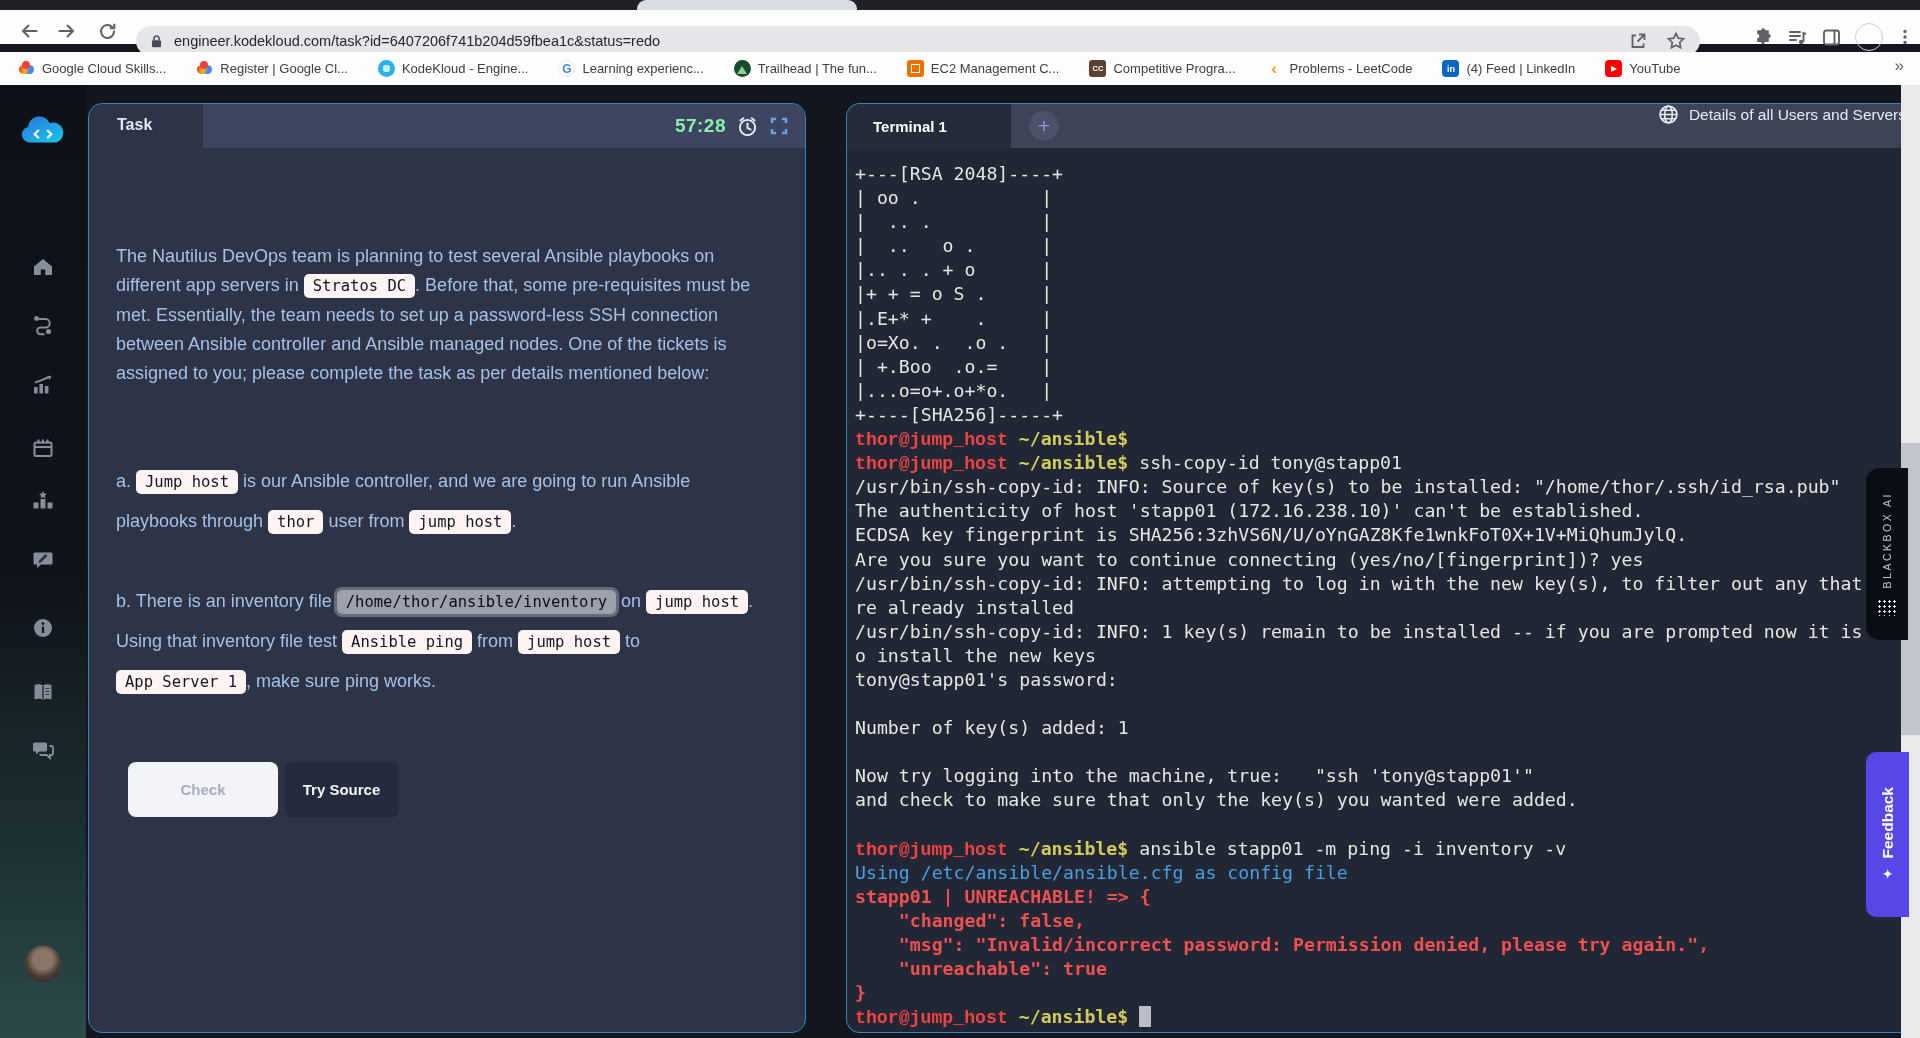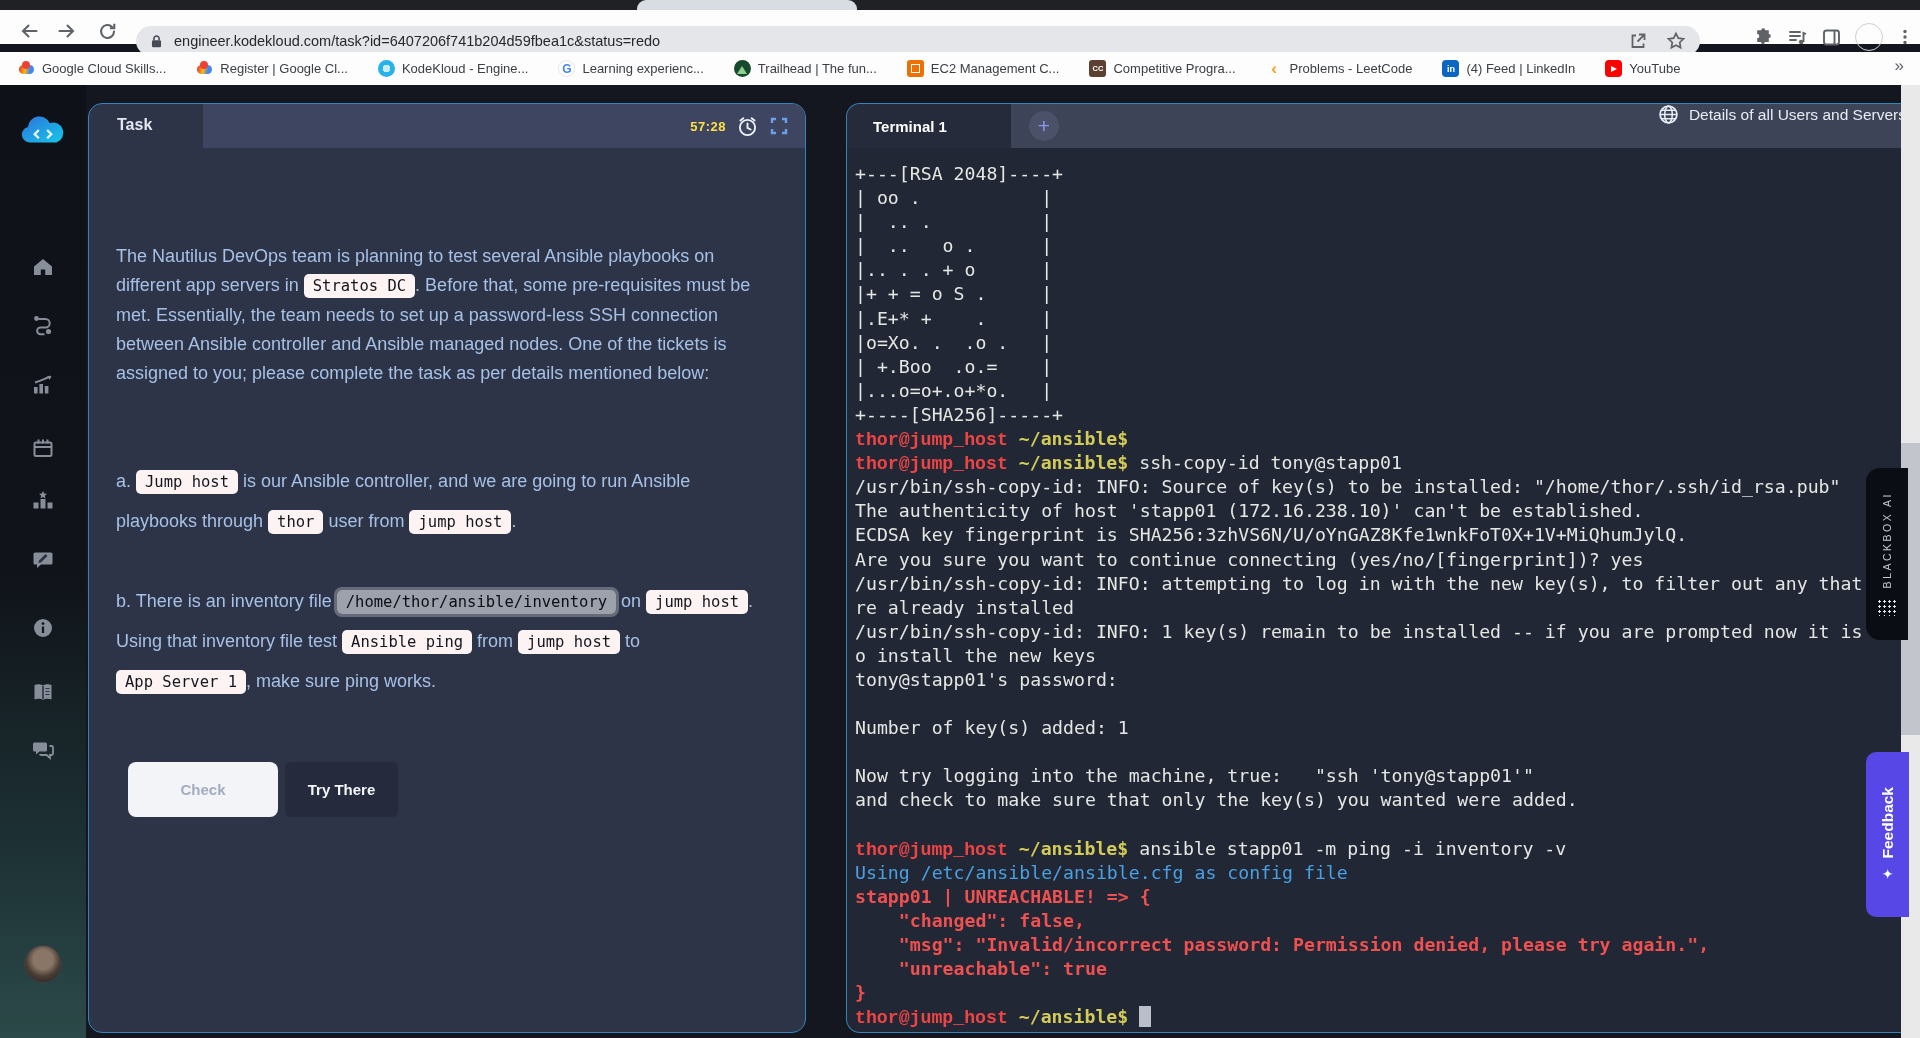--- a/index.html
+++ b/index.html
@@ -42,21 +42,21 @@
   
   .sidebar { left:0; top:85px; width:86px; height:953px; background:linear-gradient(180deg,#0e1117 0%,#10141a 52%,#1d3134 80%,#2c4a49 100%); }
   .side-icon { left:30px; width:26px; height:26px; display:flex; align-items:center; justify-content:center; }
   .side-avatar { left:24px; top:860px; width:38px; height:38px; border-radius:50%; background:radial-gradient(circle at 50% 38%, #8a7666 0 34%, #4a3f35 58%, #201c18 100%); border:1px solid #3a3f47; }
 
   
   .task-panel { left:88px; top:103px; width:718px; height:930px; background:#2e3447; border:1px solid #3584b5; border-radius:14px; overflow:hidden; }
   .task-strip { left:114px; right:0; top:0; height:44px; background:#3e4560; }
   .task-tab { left:28px; top:12px; font-size:16px; font-weight:700; color:#e2e6f0; }
   .task-timer { right:16px; top:0; height:44px; display:flex; align-items:center; gap:10px; }
-  .timer-text { font-size:13px; font-weight:700; color:#fde047; letter-spacing:0.5px; }
+  .timer-text { font-size:19px; font-weight:700; color:#86efac; letter-spacing:0.5px; }
   .task-text { color:#a6c0e6; font-size:18px; }
   .t-intro { left:27px; top:138px; width:652px; line-height:29px; }
   .t-item { line-height:39px; width:660px; left:27px; }
   .chip { font-family:"DejaVu Sans Mono", monospace; font-size:15.5px; background:#fdf3f2; color:#14161f; padding:3px 9px; border-radius:5px; white-space:nowrap;text-align:center; }
   .chip-sel { background:#9da1ab; color:#0c0e16; box-shadow:0 0 0 3px rgba(150,153,162,.55); }
   .btn { position:absolute; display:flex; align-items:center; justify-content:center; font-size:15px; font-weight:700; border:none; cursor:pointer; }
   .btn-check { left:39px; top:658px; width:150px; height:55px; background:#f2f4f7; color:#a2adc0; border-radius:8px; }
   .btn-try { left:196px; top:658px; width:113px; height:55px; background:#252b3c; color:#f4f6fa; border-radius:6px; }
 
   
@@ -290,21 +290,21 @@
     <svg width="20" height="20" viewBox="0 0 20 20">
         <path d="M3 7 V3 H7 M13 3 H17 V7 M17 13 V17 H13 M7 17 H3 V13" stroke="#6f9fe8" stroke-width="2.4" fill="none"></path>
       </svg>
   </div>
 
   <div class="abs task-text t-intro"><span>The Nautilus DevOps team is planning to test several Ansible playbooks on different app servers in </span><span class="chip">Stratos DC</span><span>. Before that, some pre-requisites must be met. Essentially, the team needs to set up a password-less SSH connection between Ansible controller and Ansible managed nodes. One of the tickets is assigned to you; please complete the task as per details mentioned below:</span></div>
   <div class="abs task-text t-item" style="top:358px"><span>a. </span><span class="chip">Jump host</span><span> is our Ansible controller, and we are going to run Ansible playbooks through </span><span class="chip">thor</span><span> user from </span><span class="chip">jump host</span><span>.</span></div>
   <div class="abs task-text t-item" style="top:478px"><span>b. There is an inventory file </span><span class="chip chip-sel">/home/thor/ansible/inventory</span><span> on </span><span class="chip">jump host</span><span>. Using that inventory file test </span><span class="chip">Ansible ping</span><span> from </span><span class="chip">jump host</span><span> to </span><span class="chip">App Server 1</span><span>, make sure ping works.</span></div>
 
   <button class="btn btn-check">Check</button>
-  <button class="btn btn-try">Try There</button>
+  <button class="btn btn-try">Try Source</button>
 </div>
 
 <div class="abs terminal-panel">
   <div class="abs term-header"></div>
   <div class="abs term-tab">Terminal 1</div>
   <div class="abs term-plus">+</div>
   <div class="abs term-actions">
     <span class="term-link">
       <svg width="21" height="21" viewBox="0 0 20 20">
           <circle cx="10" cy="10" r="8" fill="none" stroke="#e8ecf4" stroke-width="1.7"></circle>

